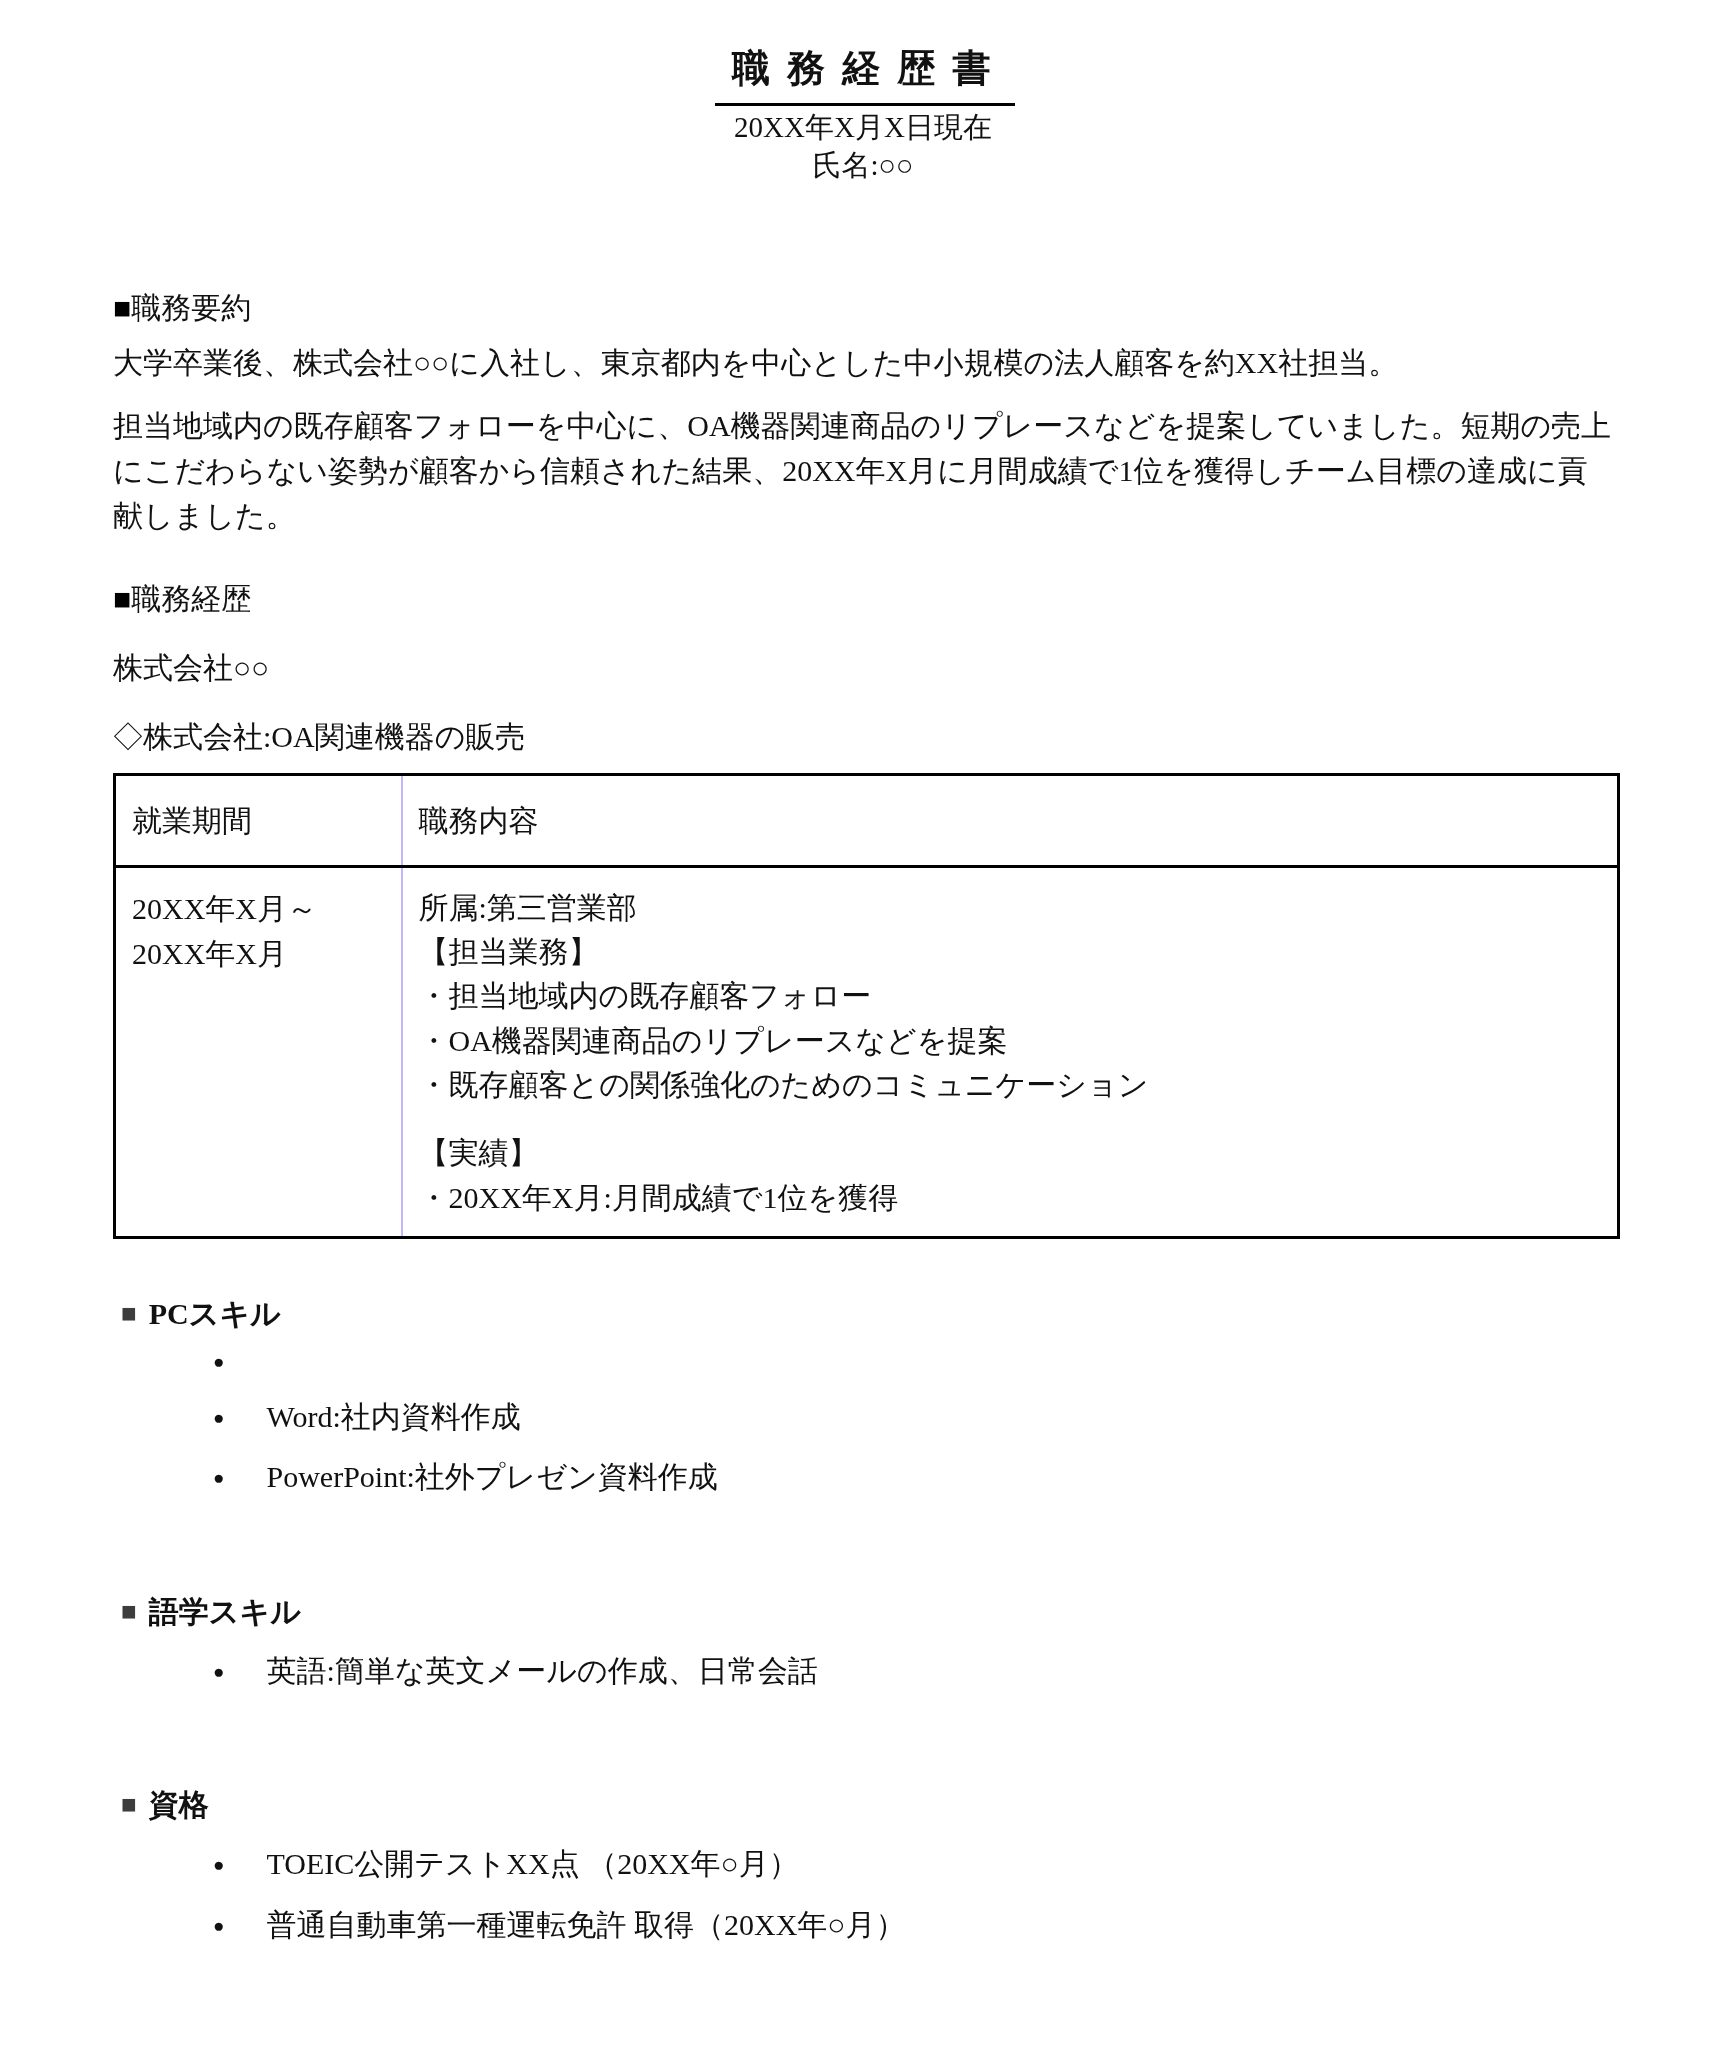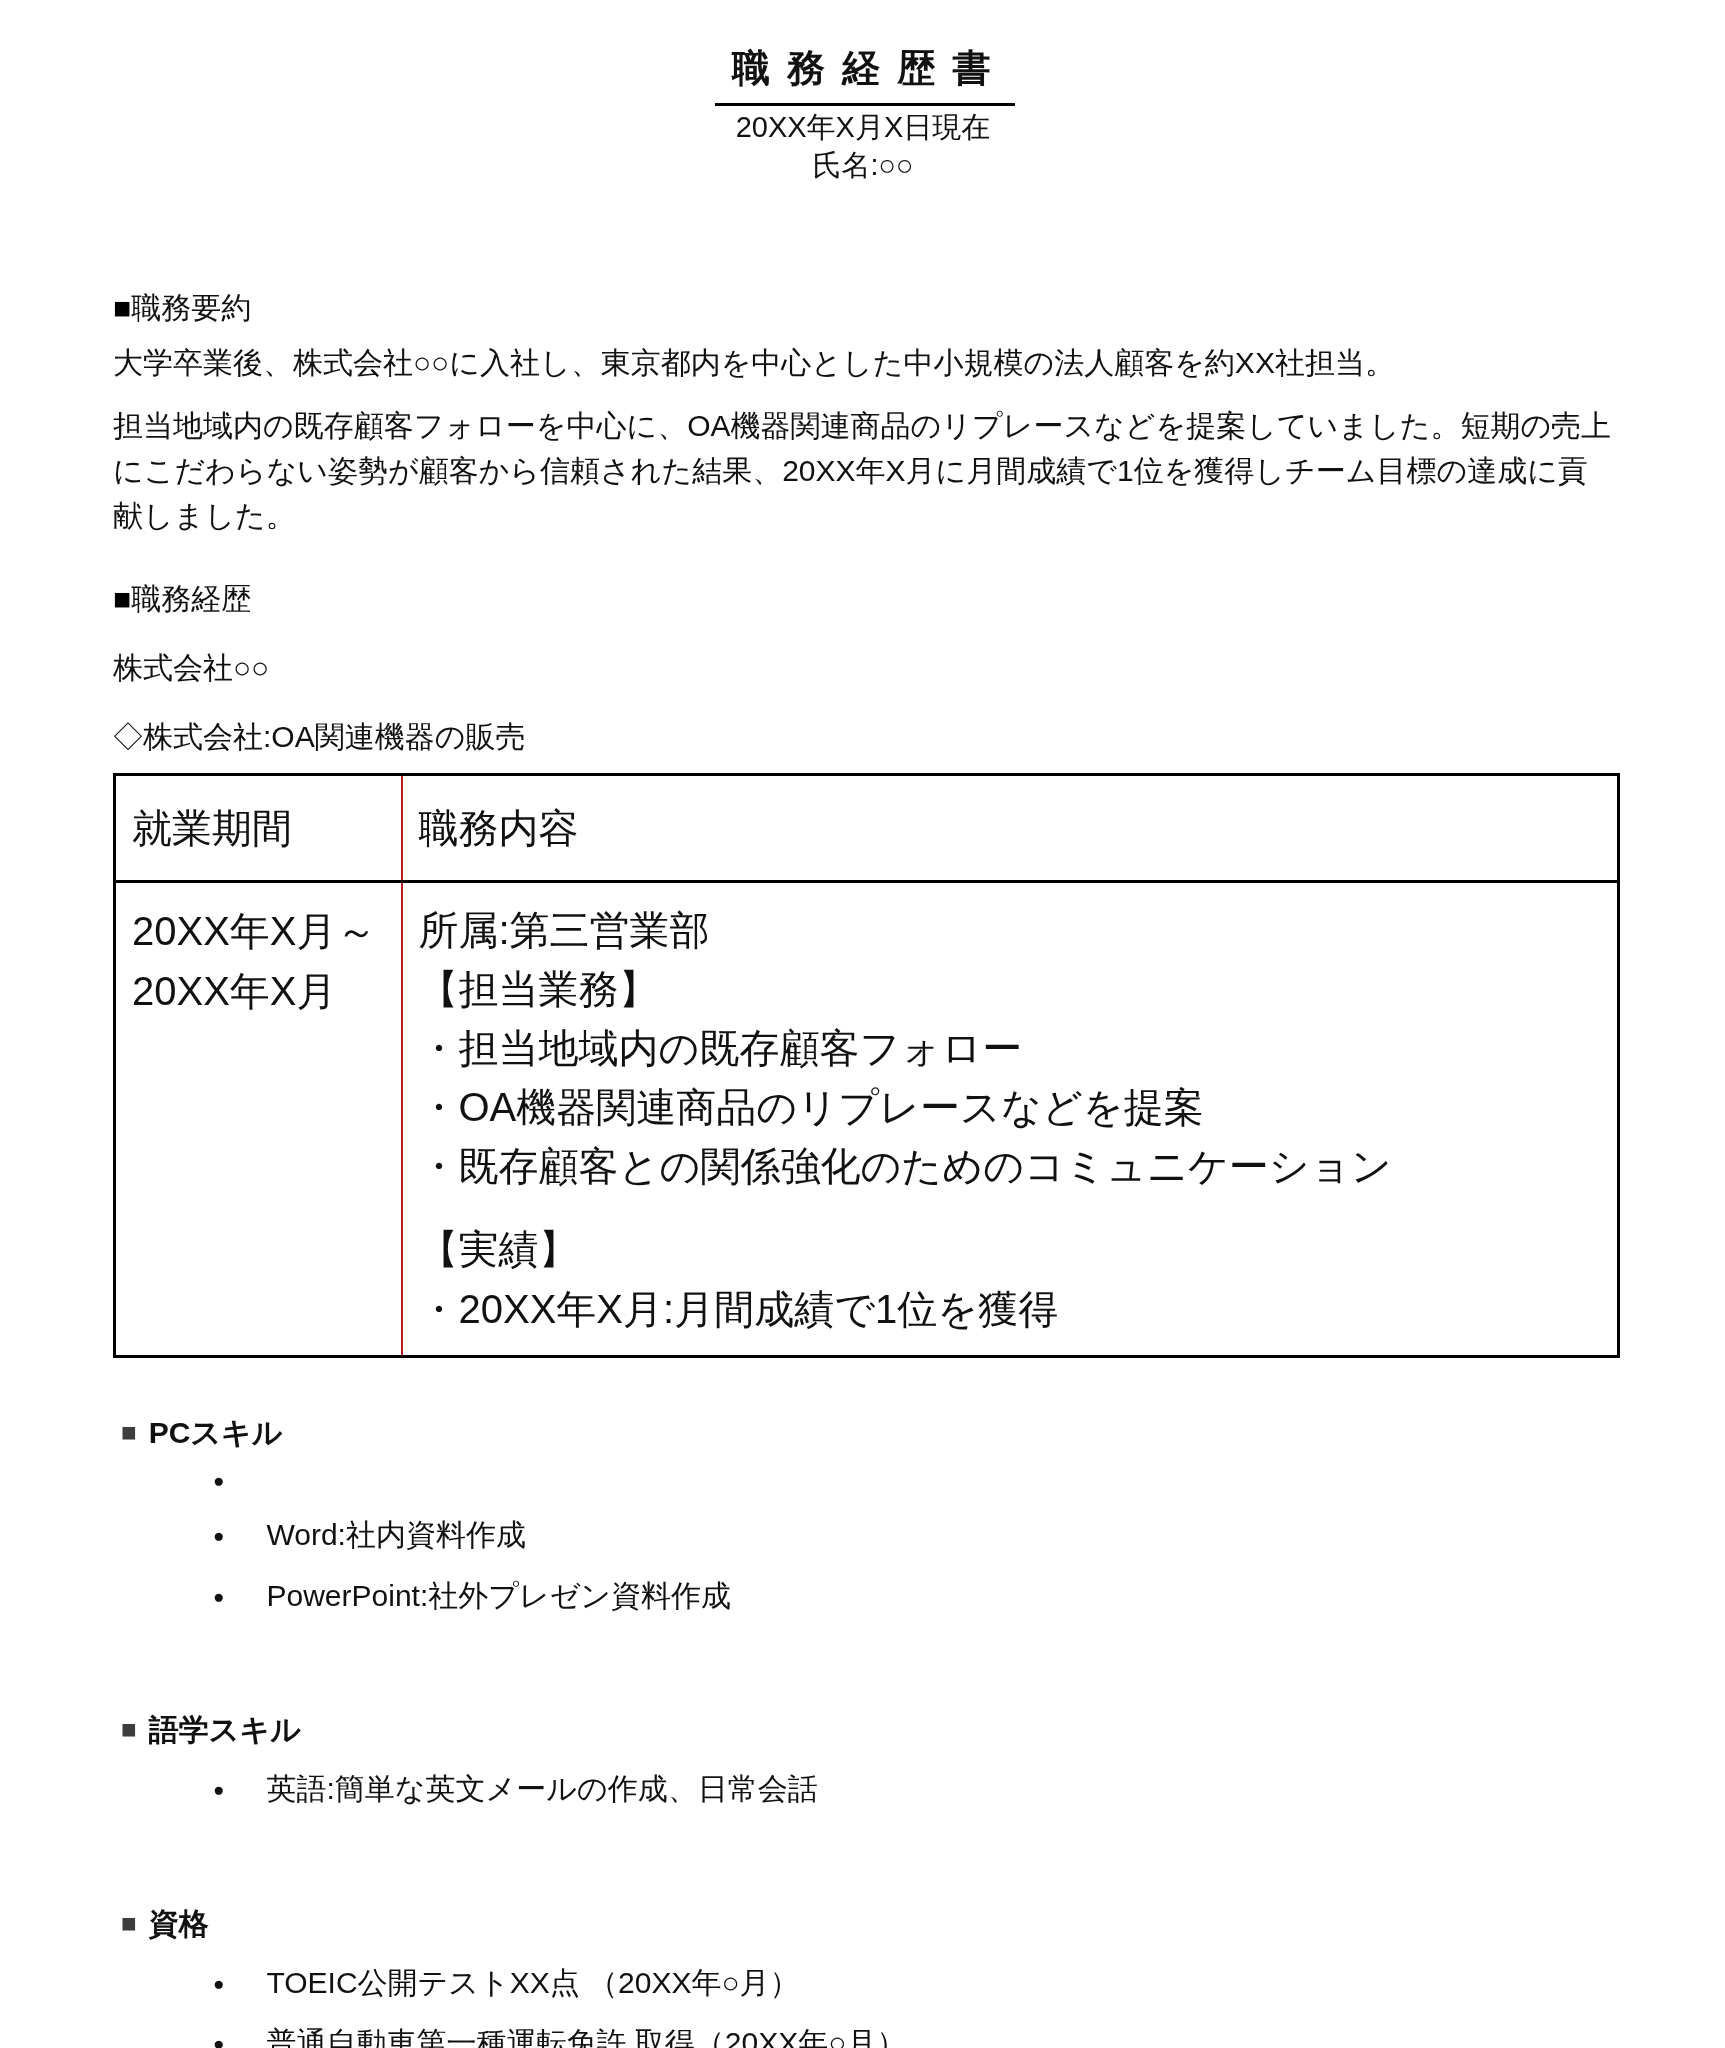--- a/index.html
+++ b/index.html
@@ -2,21 +2,21 @@
 <html lang="ja"><head>
 <meta charset="utf-8">
 <style>
   html,body{margin:0;padding:0;background:#e8e8e8;}
   .page{
     position:relative;
     width:1725px;height:2048px;
     margin:0 auto;
     background:#ffffff;
     color:#111;
-    font-family:Liberation Sans, sans-serif;
+    font-family:Liberation Serif, serif;
     font-size:30px;
     line-height:1.5;
     box-sizing:border-box;
     padding:26px 108px 20px 113px;
     overflow:hidden;
   }
   
   .title-wrap{text-align:center;margin:14px 0 2px 0;}
   .title{
     display:inline-block;
@@ -45,26 +45,26 @@
   .career{margin-top:38px;}
   .career .line{margin:24px 0 0 0;}
   
   table.history{
     border-collapse:collapse;
     width:1507px;
     margin-top:14px;
     table-layout:fixed;
   }
   table.history th,table.history td{
-    border:2px solid #b91c1c;
+    border:2px solid #c4b5fd;
     vertical-align:top;
     text-align:left;
     font-weight:400;
     padding:18px 14px 16px 16px;
-    font-size:40px;
+    font-size:30px;
   }
   table.history{border:3px solid #000;}
   table.history thead th{border-bottom:3px solid #000;padding-top:22px;padding-bottom:22px;}
   col.c-period{width:287px;}
   .detail-line{min-height:24px;line-height:1.48;}
   
   .skill-sec{margin-top:52px;}
   .skill-sec.gap-lg{margin-top:88px;}
   .skill-sec ul{list-style:none;margin:10px 0 0 0;padding:0 0 0 100px;}
   .skill-sec li{display:flex;align-items:baseline;margin:14px 0 0 0;line-height:1.55;}

